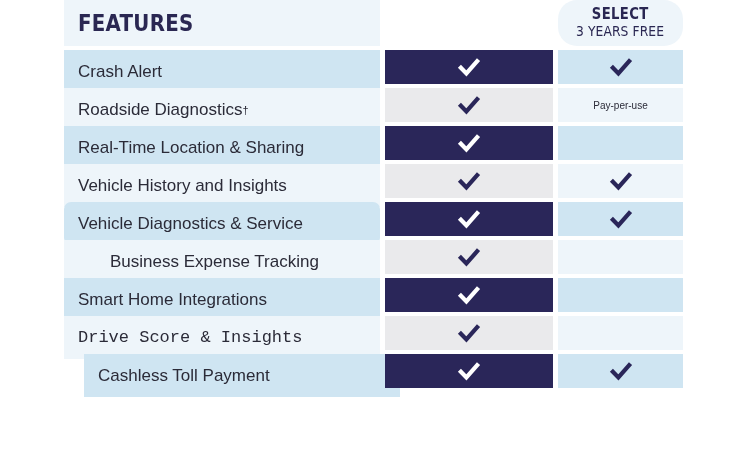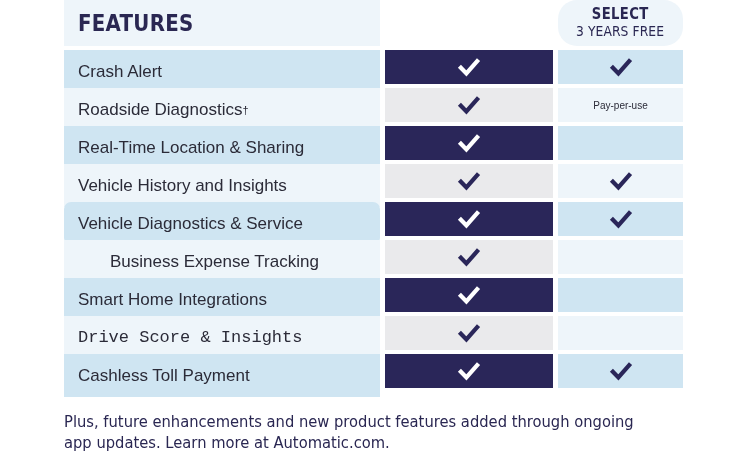--- a/index.html
+++ b/index.html
@@ -231,33 +231,29 @@
       <div class="cell mark-cell col-select sel-dark" style="top: 278px;"></div>
       <div class="cell feature-cell col-features alt-light" style="top: 316px; font-family: Liberation Mono, monospace;">
         <span class="label-text">Drive Score &amp; Insights</span>
       </div>
       <div class="cell mark-cell col-premium prem-light" style="top: 316px;">
         <svg class="check navy" viewBox="0 0 32 32">
           <path d="M6 17 L12.8 24 L26 9"></path>
         </svg>
       </div>
       <div class="cell mark-cell col-select sel-light" style="top: 316px;"></div>
-      <div class="cell feature-cell col-features alt-dark" style="top: 354px;">
+      <div class="cell feature-cell col-features alt-dark" style="top: 354px; margin-left: 20px;">
         <span class="label-text">Cashless Toll Payment</span>
       </div>
       <div class="cell mark-cell col-premium prem-dark" style="top: 354px;">
         <svg class="check white" viewBox="0 0 32 32">
           <path d="M6 17 L12.8 24 L26 9"></path>
         </svg>
       </div>
       <div class="cell mark-cell col-select sel-dark" style="top: 354px;">
         <svg class="check navy" viewBox="0 0 32 32">
           <path d="M6 17 L12.8 24 L26 9"></path>
         </svg>
       </div>
     </div>
 
-  <div class="footer">
-    <span>Plus, future enhancements and new product features added through ongoing</span>
-    <span>app updates. Learn more at Automatic.com.</span>
-  </div>
 
 </div>
 
 </body></html>

